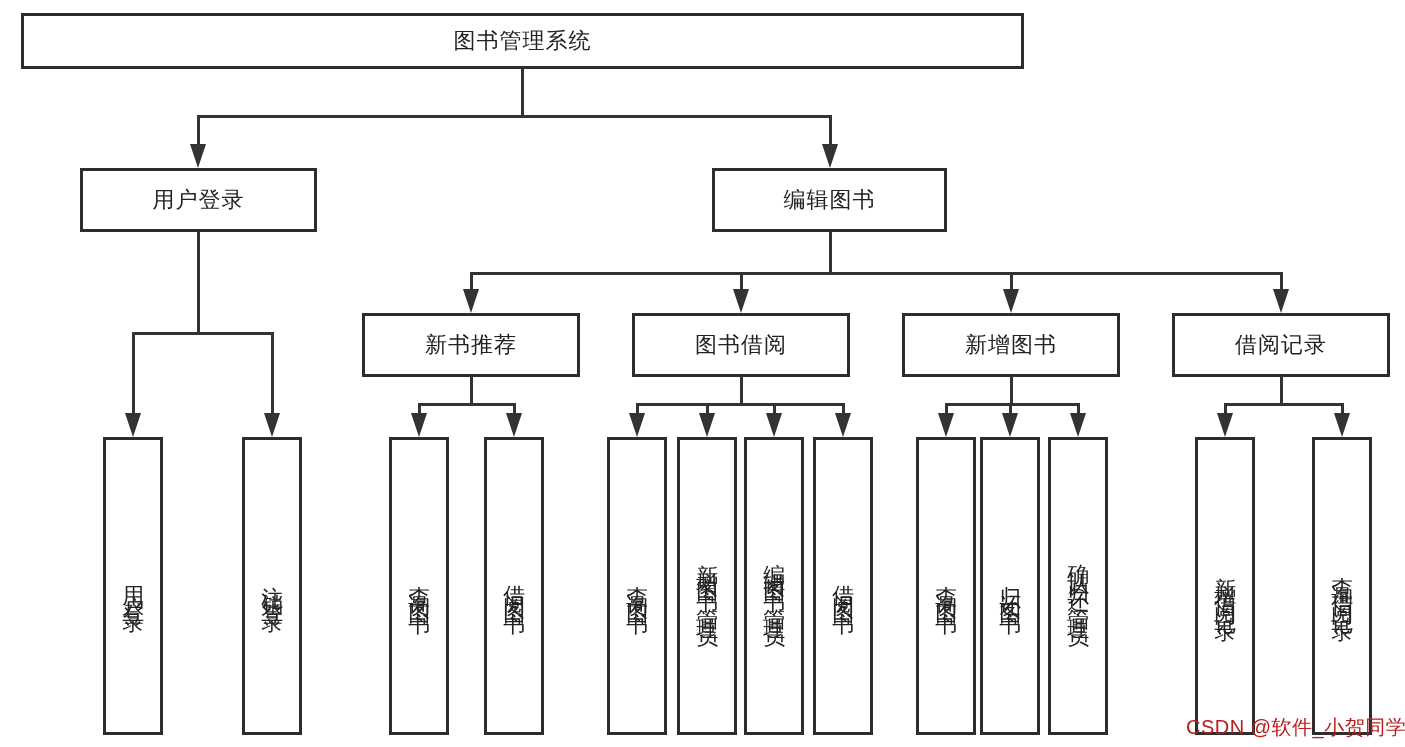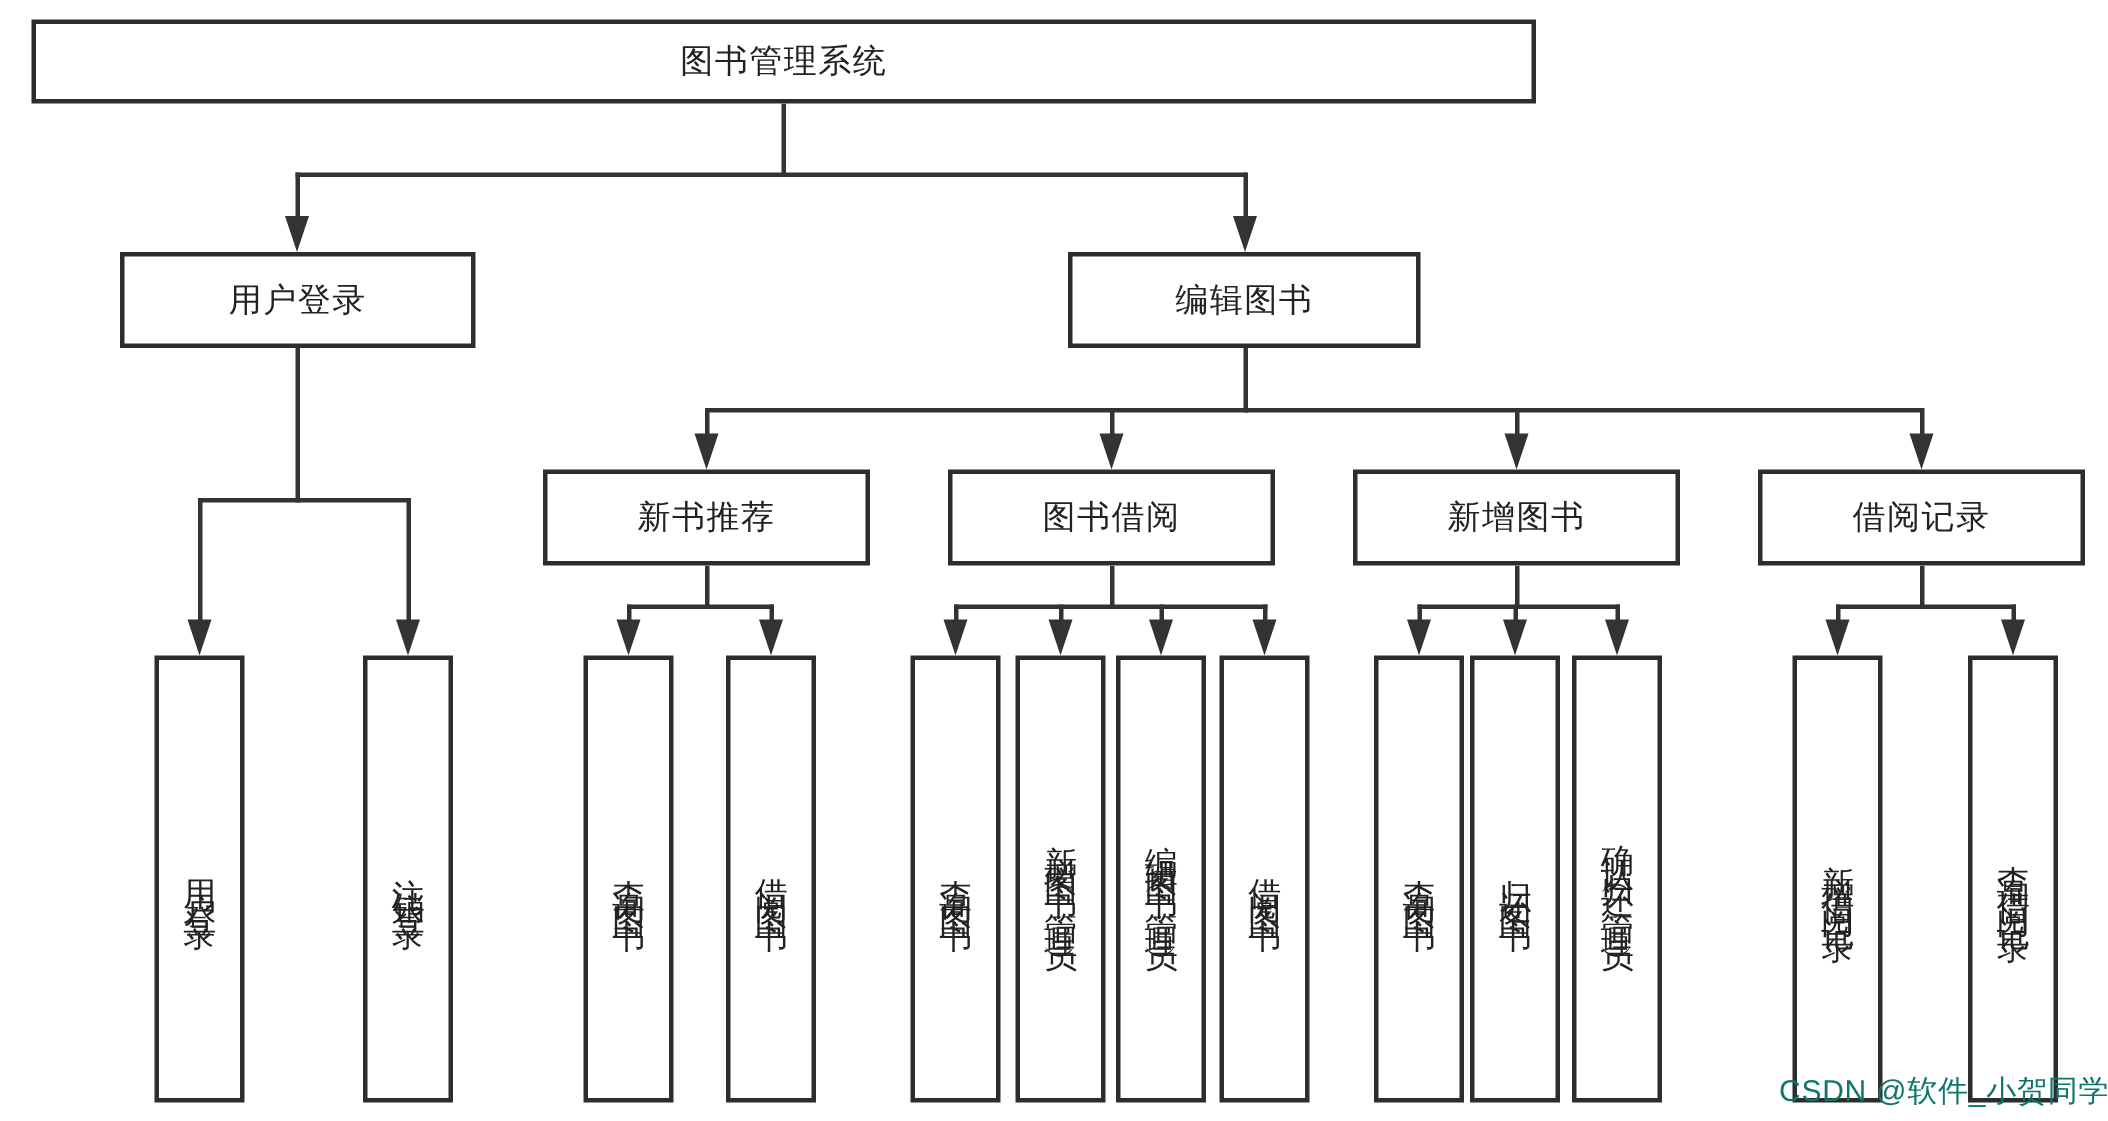--- a/index.html
+++ b/index.html
@@ -18,21 +18,21 @@
     font-size:22px; letter-spacing:9px; line-height:1.2;
   }
   .vl { position:absolute; width:3px; background:#333333; z-index:1; }
   .hl { position:absolute; height:3px; background:#333333; z-index:1; }
   .ar {
     position:absolute; width:0; height:0; z-index:1;
     border-left:8px solid transparent; border-right:8px solid transparent;
     border-top:24px solid #333333;
   }
   .watermark {
-    position:absolute; font-size:20px; color:#0f766e; z-index:3;
+    position:absolute; font-size:20px; color:#b91c1c; z-index:3;
     white-space:nowrap; letter-spacing:0.5px;
   }
 </style>
 </head>
 <body>
 
 <div class="stage">
 
   <div class="box hbox" style="left:21px;top:13px;width:1003px;height:56px">
     <span>图书管理系统</span>

